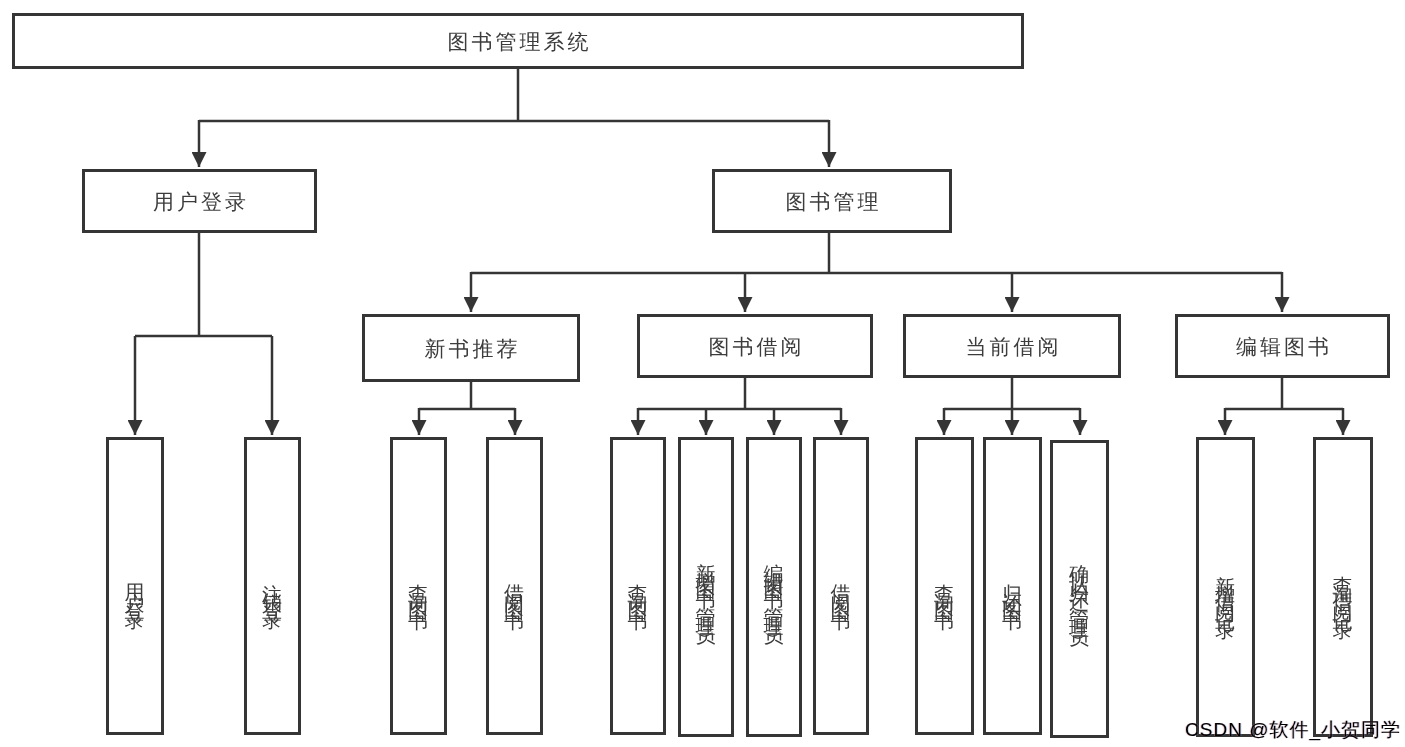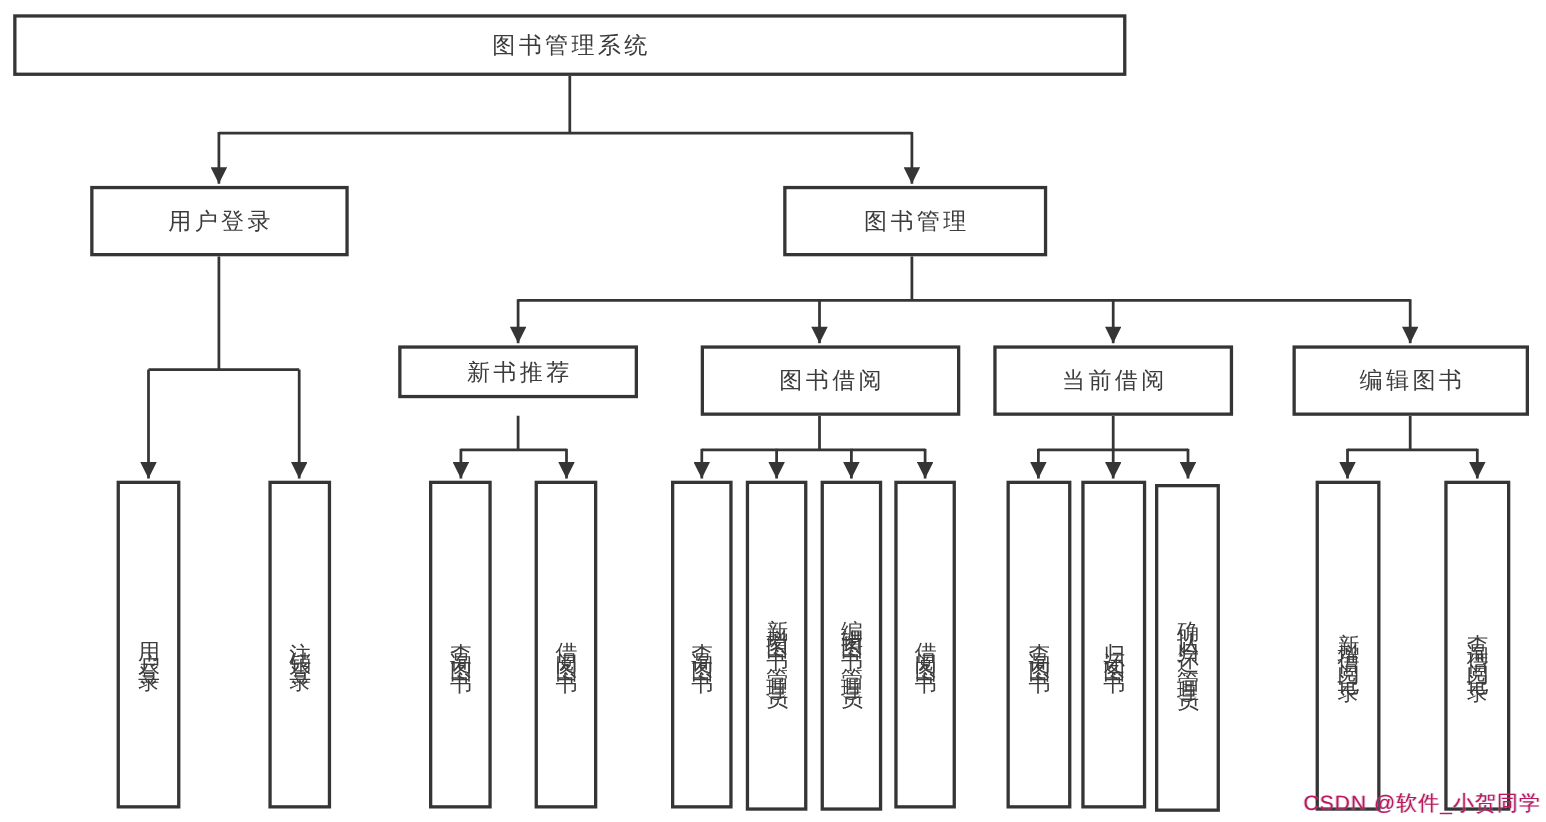--- a/index.html
+++ b/index.html
@@ -43,21 +43,21 @@
     text-orientation: upright;
     font-size: 20px;
     letter-spacing: 9px;
     line-height: 1;
   }
   .watermark {
     position: absolute;
     right: 4px;
     bottom: 4px;
     font-size: 19px;
-    color: #be185d;
+    color: #000000;
     letter-spacing: 1px;
     white-space: nowrap;
     text-shadow: -1px 0 0 rgba(220,120,120,0.35), 1px 0 0 rgba(120,150,220,0.35);
   }
 </style>
 </head>
 <body>
 
 <div class="stage">
 
@@ -104,21 +104,21 @@
       <line x1="1225" y1="408" x2="1225" y2="435"></line>
       <line x1="1343" y1="408" x2="1343" y2="435"></line>
     </g>
   </svg>
 
   <div class="node hbox" style="left:12px; top:13px; width:1012px; height:56px;">图书管理系统</div>
 
   <div class="node hbox" style="left:82px; top:169px; width:235px; height:64px;">用户登录</div>
   <div class="node hbox" style="left:712px; top:169px; width:240px; height:64px;">图书管理</div>
 
-  <div class="node hbox" style="left:362px; top:314px; width:218px; height:48px;">新书推荐</div>
+  <div class="node hbox" style="left:362px; top:314px; width:218px; height:68px;">新书推荐</div>
   <div class="node hbox" style="left:637px; top:314px; width:236px; height:64px;">图书借阅</div>
   <div class="node hbox" style="left:903px; top:314px; width:218px; height:64px;">当前借阅</div>
   <div class="node hbox" style="left:1175px; top:314px; width:215px; height:64px;">编辑图书</div>
 
   <div class="node vbox" style="left:106px; top:437px; width:58px; height:298px;">用户登录</div>
   <div class="node vbox" style="left:244px; top:437px; width:57px; height:298px;">注销登录</div>
 
   <div class="node vbox" style="left:390px; top:437px; width:57px; height:298px;">查询图书</div>
   <div class="node vbox" style="left:486px; top:437px; width:57px; height:298px;">借阅图书</div>
 

